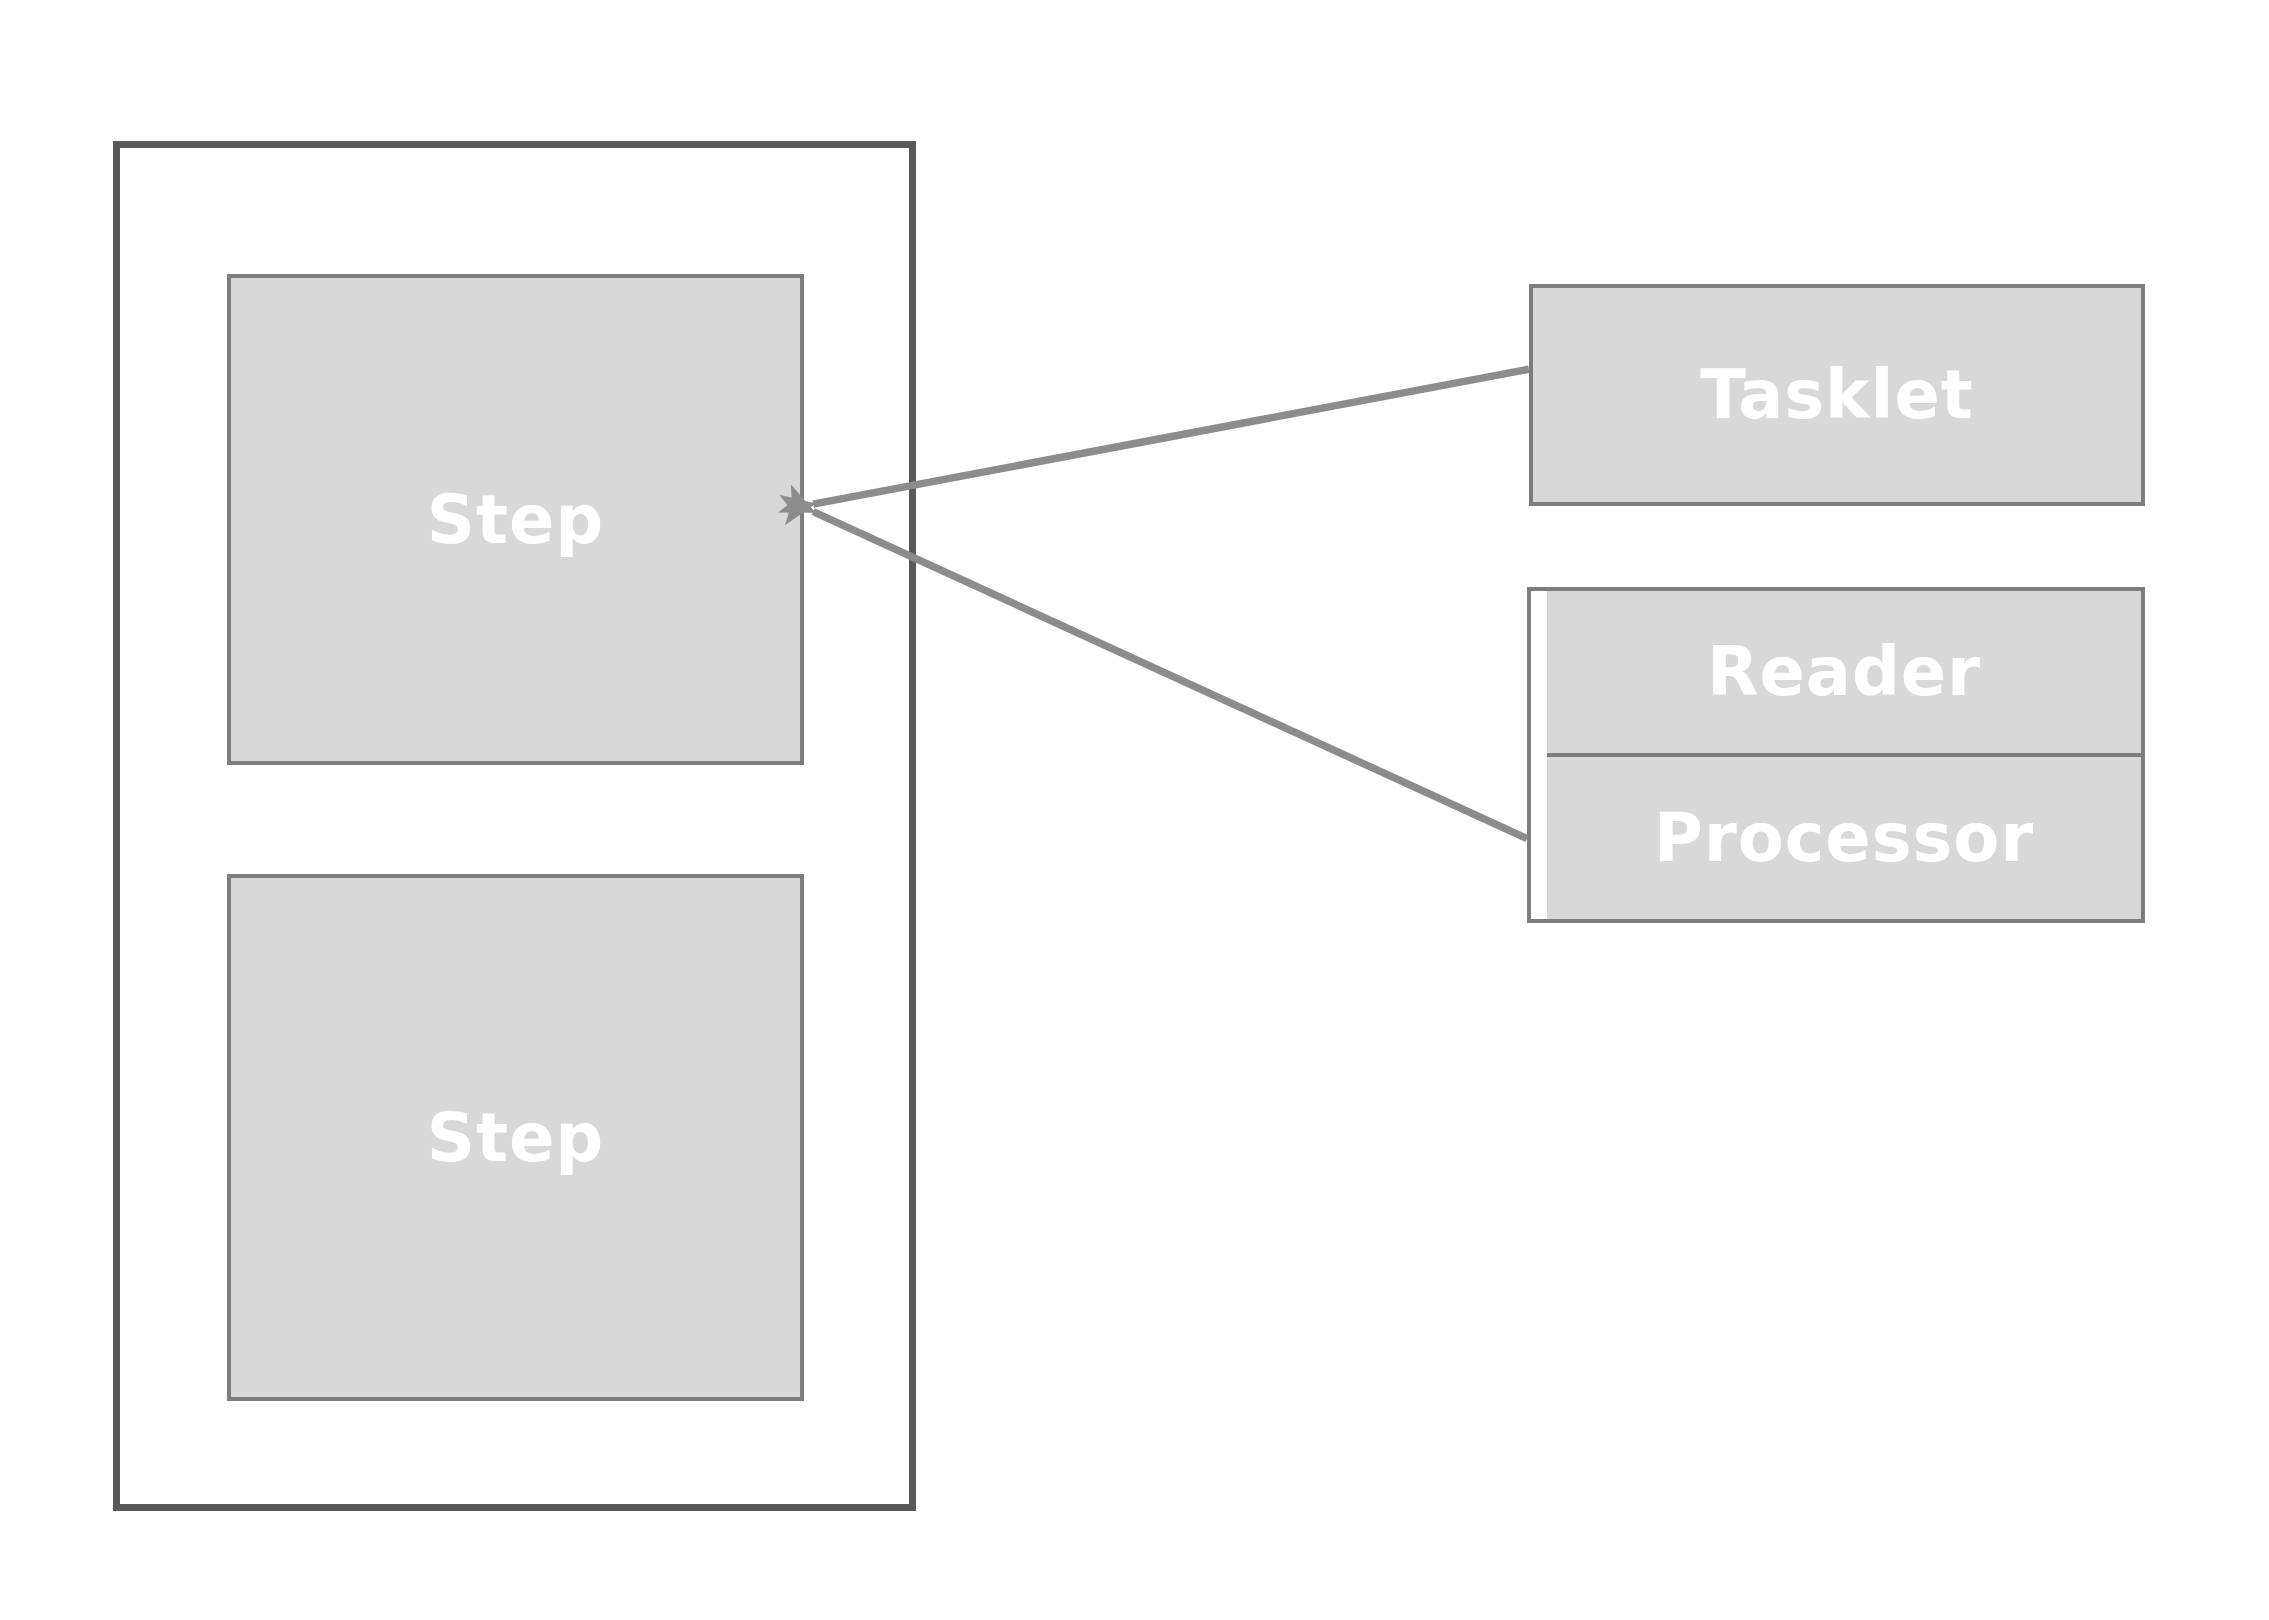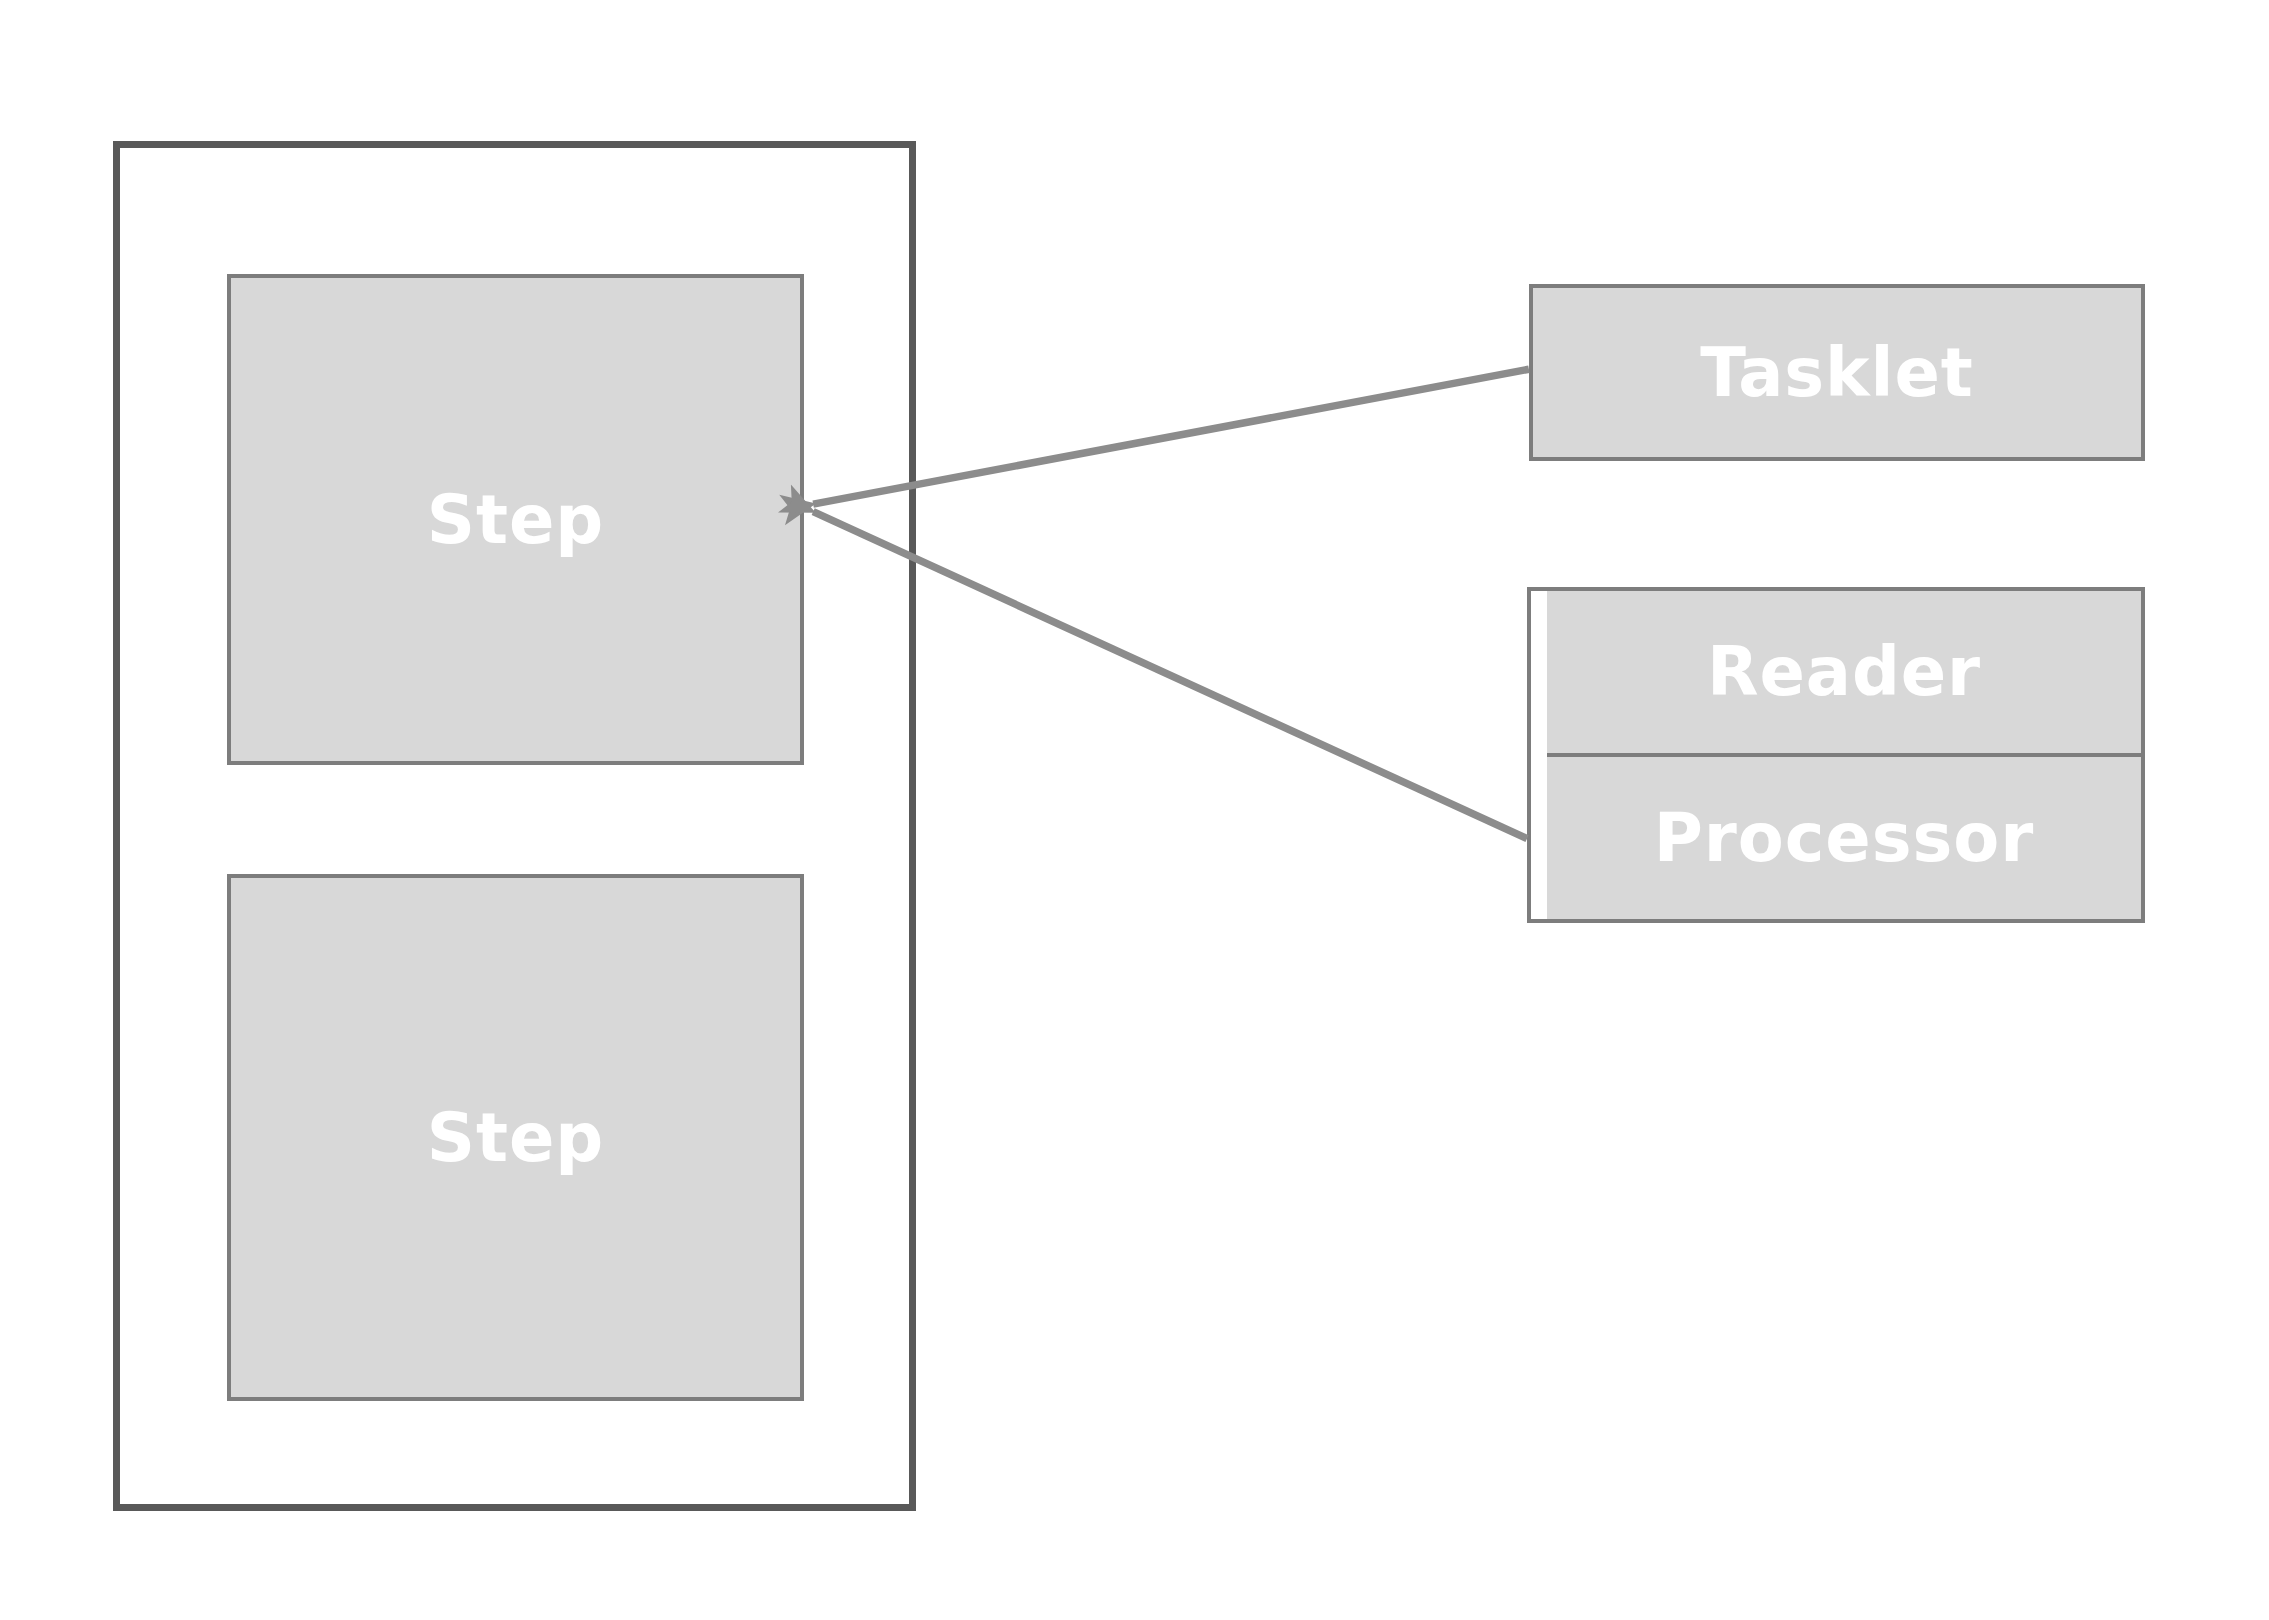--- a/index.html
+++ b/index.html
@@ -53,21 +53,21 @@
   .node-label {
     color: var(--box-text, #ffffff);
     font-size: 67px;
     font-weight: 700;
     letter-spacing: 0.9px;
     white-space: nowrap;
   }
 
   .step-1 { left: 228px; top: 274px; width: 577px; height: 491px; }
   .step-2 { left: 228px; top: 874px; width: 577px; height: 527px; }
-  .tasklet { left: 1529px; top: 284px; width: 616px; height: 177px; }
+  .tasklet { left: 1529px; top: 284px; width: 616px; height: 222px; }
 
   
   .chunk-stack {
     position: absolute;
     left: 1527px;
     top: 587px;
     width: 618px;
     border: 4.7px solid var(--box-border, #7d7d7d);
     box-sizing: border-box;
     display: flex;

